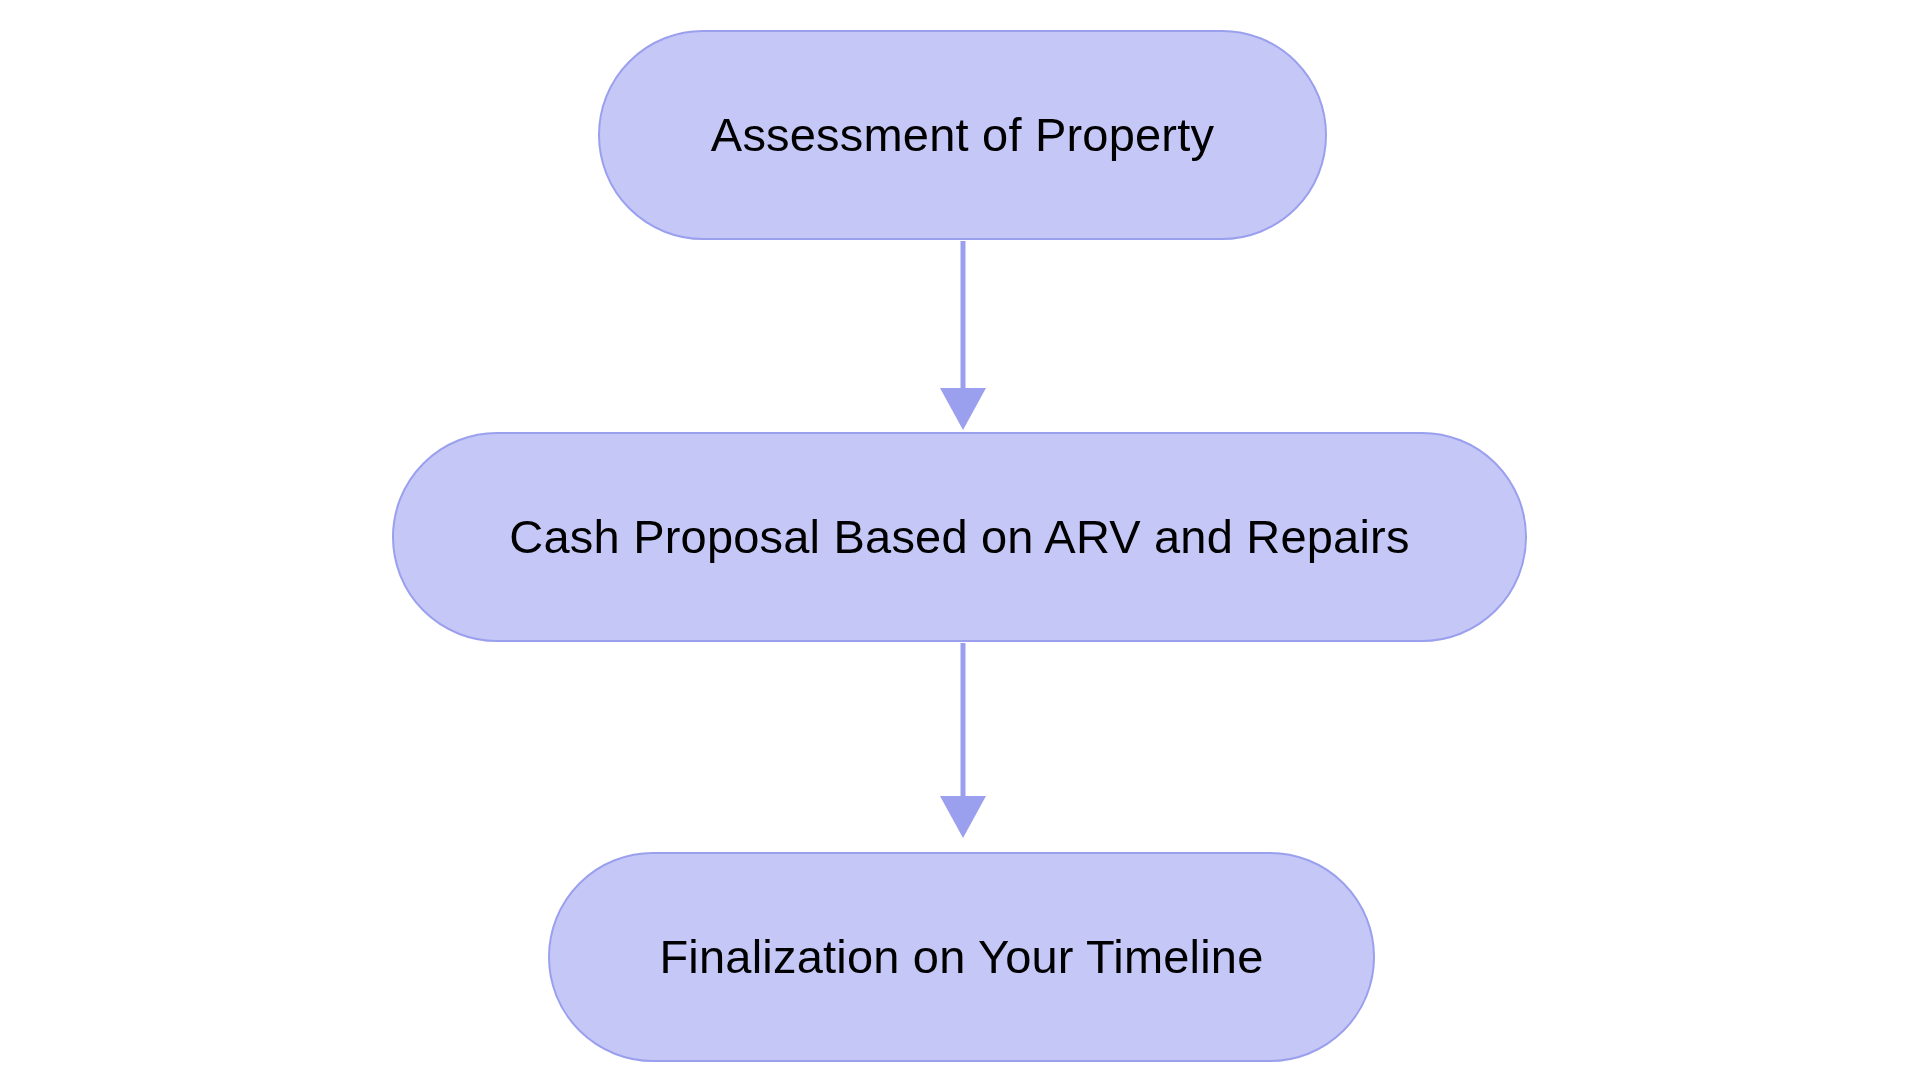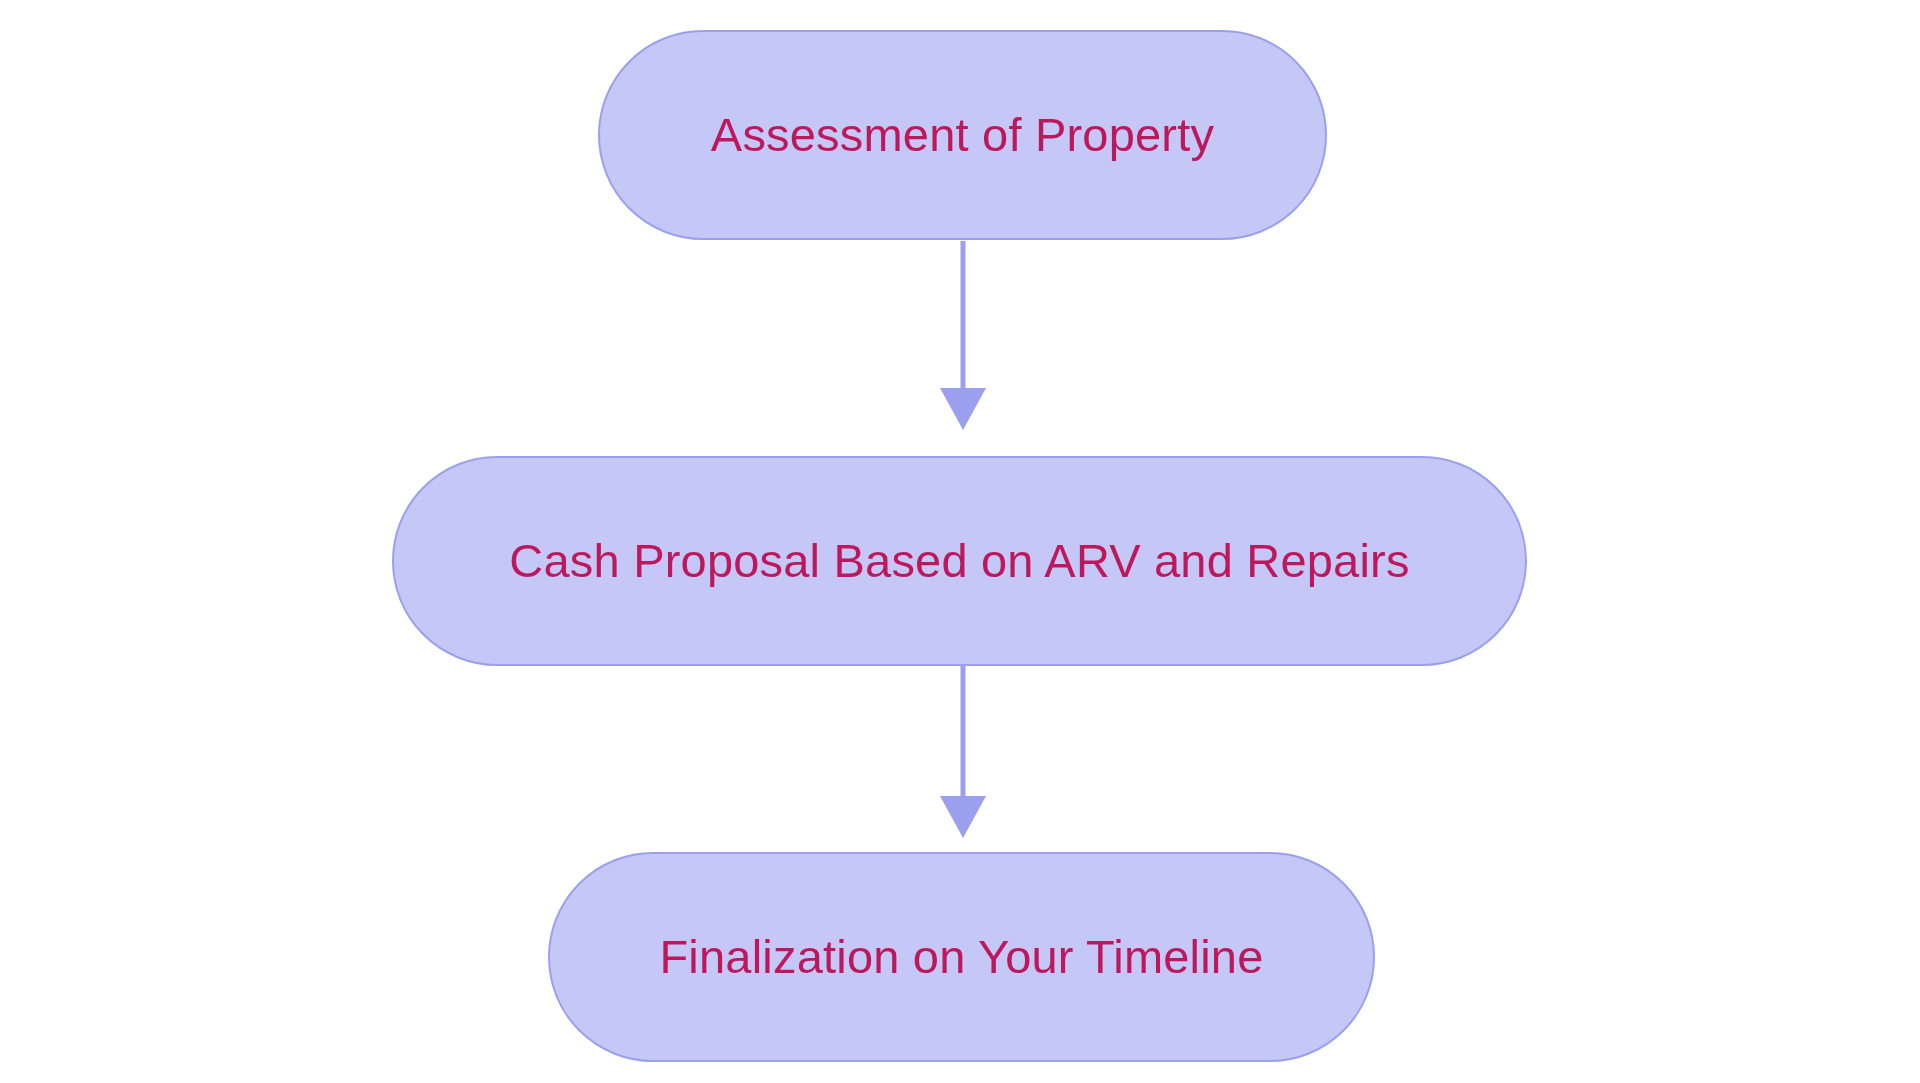--- a/index.html
+++ b/index.html
@@ -23,38 +23,38 @@
     position: absolute;
     box-sizing: border-box;
     background: #c5c8f7;
     border: 2px solid #9aa0ee;
     border-radius: 105px;
     display: flex;
     align-items: center;
     justify-content: center;
   }
   .flow-node-label {
-    color: #be185d;
+    color: #000000;
     font-family: "Liberation Sans", sans-serif;
     font-size: 47px;
     font-weight: 400;
     line-height: 1.1;
     letter-spacing: 0.2px;
     white-space: nowrap;
     text-align: center;
   }
   #node-assessment {
     left: 598px;
     top: 30px;
     width: 729px;
     height: 210px;
   }
   #node-cash-proposal {
     left: 392px;
-    top: 456px;
+    top: 432px;
     width: 1135px;
     height: 210px;
   }
   #node-finalization {
     left: 548px;
     top: 852px;
     width: 827px;
     height: 210px;
   }
   .flow-connector {

